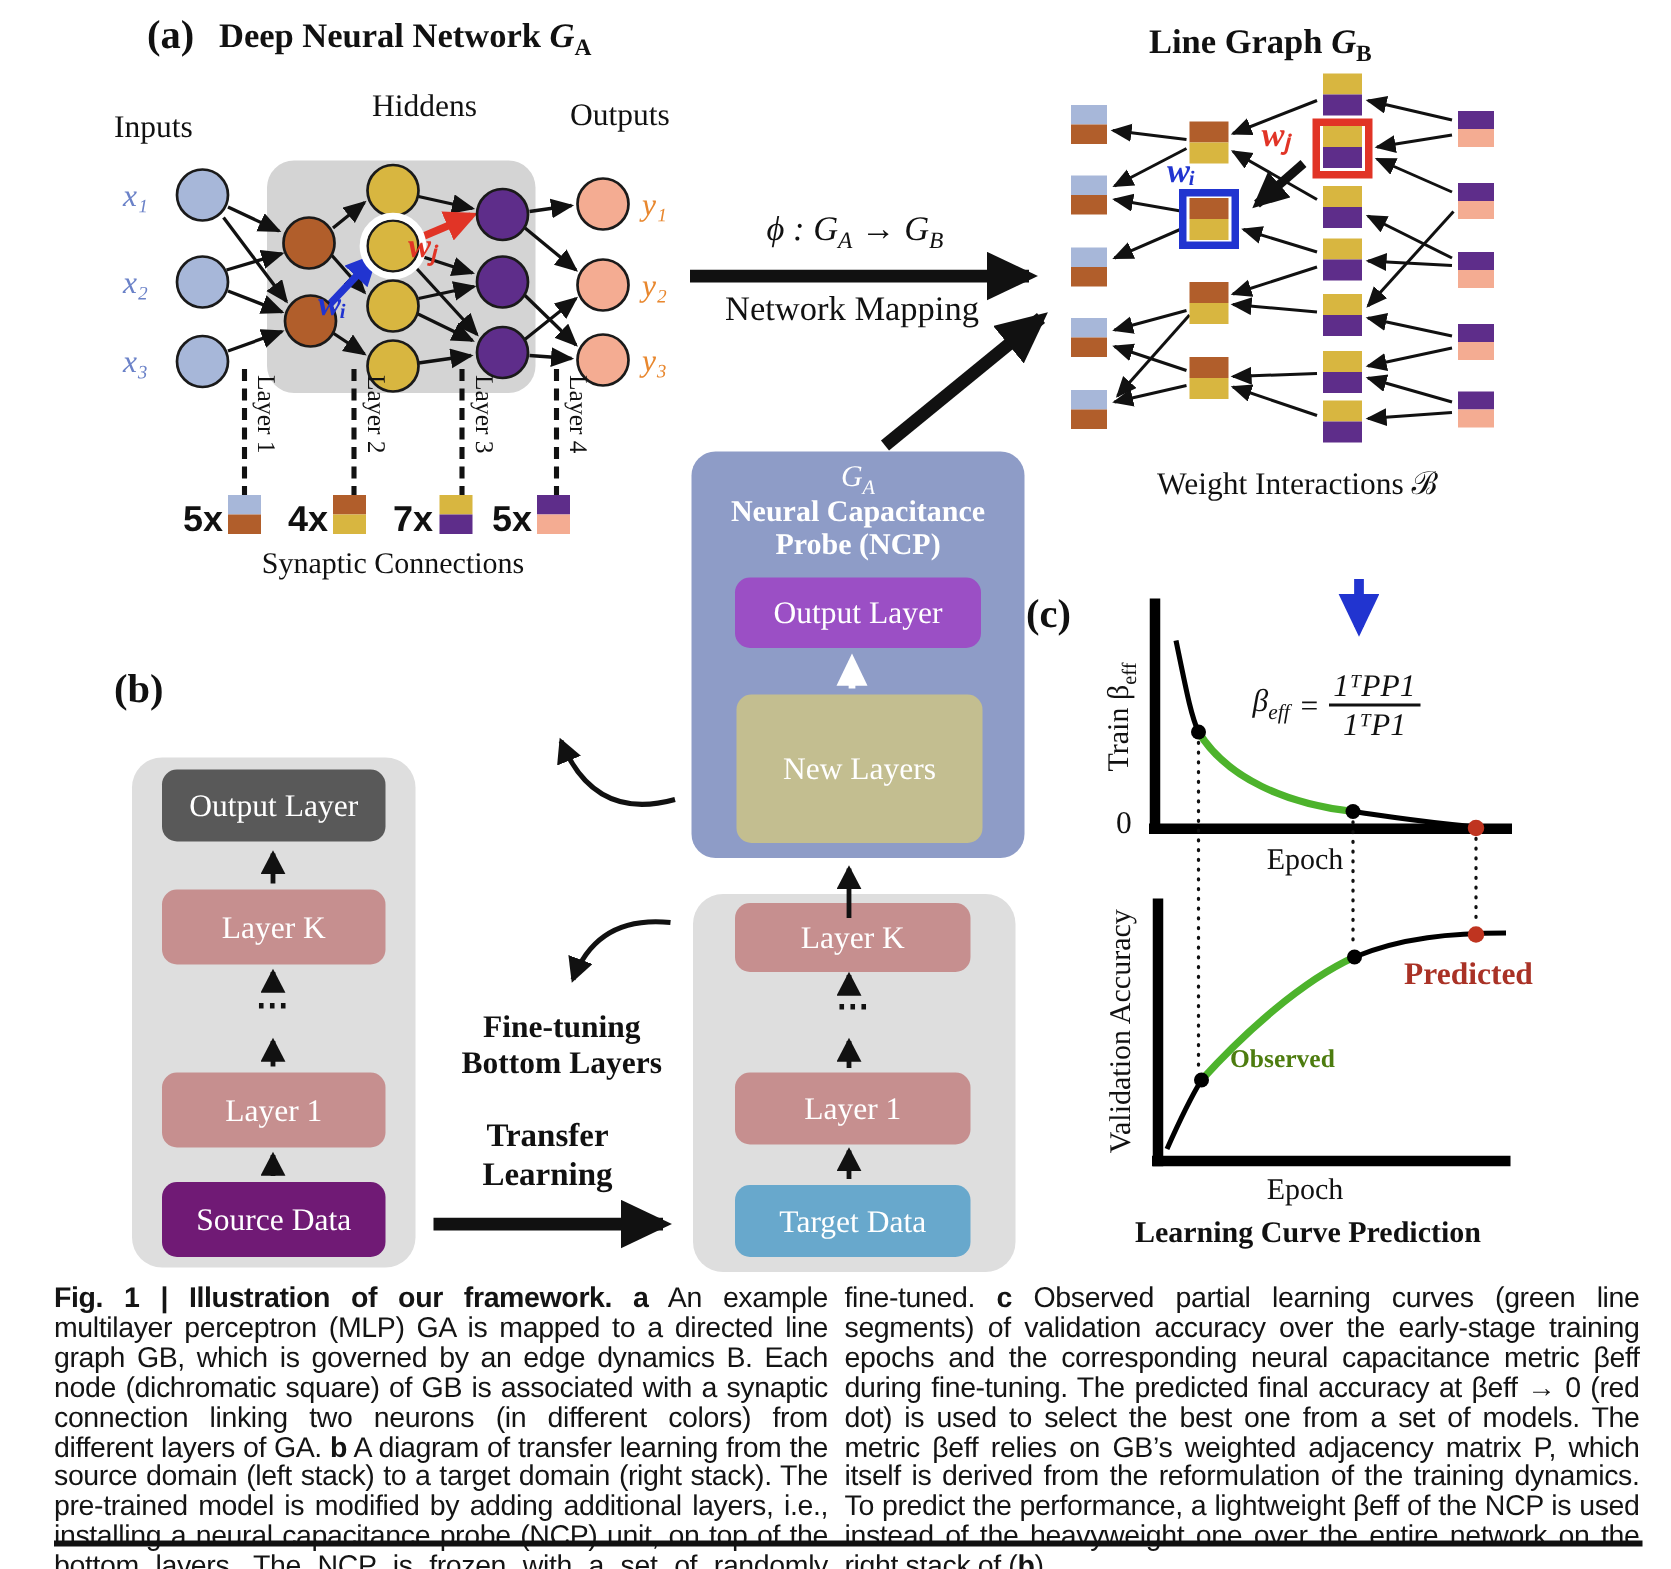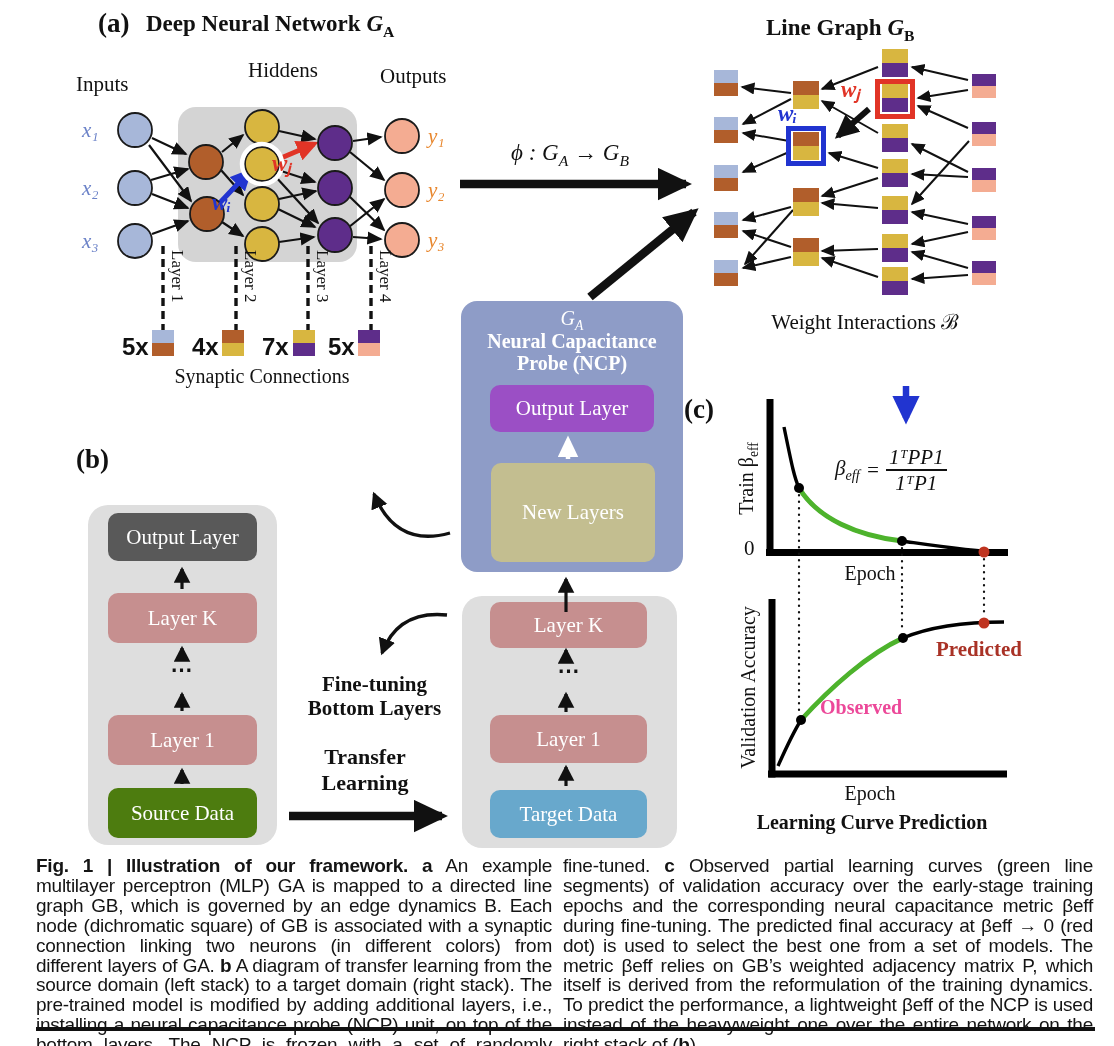--- a/index.html
+++ b/index.html
@@ -62,21 +62,21 @@
   .sigma-s{font-style:normal;font-size:34px;line-height:30px;font-weight:600;}
   .sigma-j{font-size:15px;line-height:13px;}
   .pij{border:4px solid #2134d0;padding:0 4px;margin:0 2px;}
   .beta-eq{display:flex;align-items:center;gap:6px;font-style:italic;font-size:21px;z-index:3;}
   .frac{display:inline-flex;flex-direction:column;align-items:center;line-height:24px;}
   .frac .num{border-bottom:2px solid #111;padding:0 3px;}
   .rot{transform:rotate(-90deg);transform-origin:center;text-align:center;font-size:20px;
        white-space:nowrap;}
   .axis-zero{font-size:21px;}
   .epoch{font-size:20px;text-align:center;width:90px;}
-  .observed{color:#ec4899;font-weight:bold;font-size:20px;}
+  .observed{color:#4d7c0f;font-weight:bold;font-size:17px;}
   .predicted{color:#a93226;font-weight:bold;font-size:21px;}
   .lcp-title{font-weight:bold;font-size:20px;text-align:center;width:260px;}
 
   
   .caption{font-family:"Liberation Sans",sans-serif;font-size:19px;line-height:19.9px;
            letter-spacing:-0.25px;text-align:justify;color:#141414;z-index:3;}
   .caption b{font-weight:bold;}
   .bottom-rule{background:#111;height:4px;z-index:3;}
 </style>
 </head>
@@ -84,21 +84,21 @@
 
 <div id="canvas">
 
   <div class="abs hiddens round-box z0"></div>
 
   <div class="abs stack z0" style="left:88px;top:505px;width:189px;height:340px;">
     <div class="layer-box" style="left:20px;top:8px;width:149px;height:48px;line-height:48px;background:#595959;"><span>Output Layer</span></div>
     <div class="layer-box" style="left:20px;top:88px;width:149px;height:50px;line-height:50px;background:#c68f8f;"><span>Layer K</span></div>
     <div class="dots" style="top:152px;">⋯</div>
     <div class="layer-box" style="left:20px;top:210px;width:149px;height:50px;line-height:50px;background:#c68f8f;"><span>Layer 1</span></div>
-    <div class="layer-box" style="left:20px;top:283px;width:149px;height:50px;line-height:50px;background:#4d7c0f;"><span>Source Data</span></div>
+    <div class="layer-box" style="left:20px;top:283px;width:149px;height:50px;line-height:50px;background:#701a75;"><span>Source Data</span></div>
   </div>
 
   <div class="abs stack z0" style="left:462px;top:596px;width:215px;height:252px;">
     <div class="layer-box" style="left:28px;top:6px;width:157px;height:46px;line-height:46px;background:#c68f8f;"><span>Layer K</span></div>
     <div class="dots" style="top:62px;">⋯</div>
     <div class="layer-box" style="left:28px;top:119px;width:157px;height:48px;line-height:48px;background:#c68f8f;"><span>Layer 1</span></div>
     <div class="layer-box" style="left:28px;top:194px;width:157px;height:48px;line-height:48px;background:#68a8cc;"><span>Target Data</span></div>
   </div>
 
   <div class="abs ncp z0">
@@ -303,20 +303,21 @@
       <div style="background:#d8b640;"></div>
       <div style="background:#5e2d8a;"></div>
     </div>
   <div class="abs syn-sq" style="left:358px;top:330px;">
       <div style="background:#5e2d8a;"></div>
       <div style="background:#f4ac92;"></div>
     </div>
   <div class="abs syn-label z3" style="left:158px;top:365px;width:208px;">Synaptic Connections</div>
 
   <div class="abs phi z3" style="left:470px;top:140px;width:200px;"><span>ϕ : G</span><sub>A</sub><span> → G</span><sub>B</sub></div>
+  <div class="abs map-label z3" style="left:468px;top:193px;width:200px;">Network Mapping</div>
 
   <div class="abs fig-title z3" style="left:766px;top:15px;"><span>Line Graph </span><i>G</i><sub>B</sub></div>
 
   <div class="sq" style="left:714px;top:70px;width:24px;">
       <div style="height:13px;background:#a7b7d9;"></div>
       <div style="height:13px;background:#b15e2b;"></div>
     </div>
   <div class="sq" style="left:714px;top:117px;width:24px;">
       <div style="height:13px;background:#a7b7d9;"></div>
       <div style="height:13px;background:#b15e2b;"></div>

